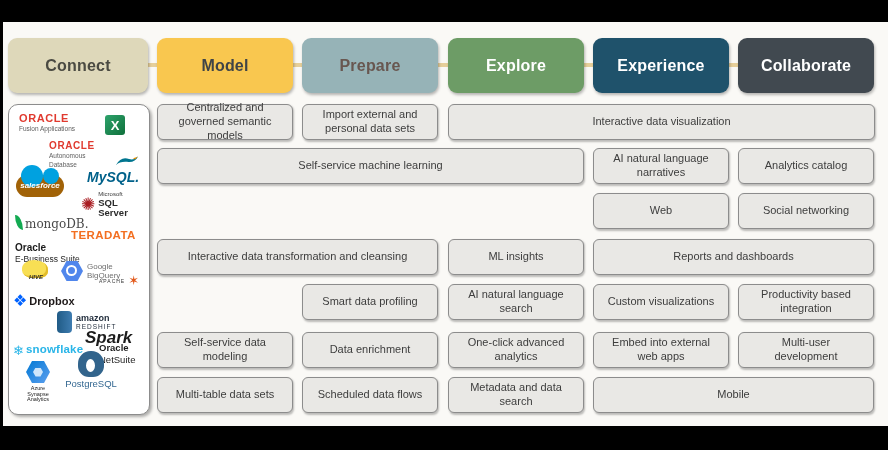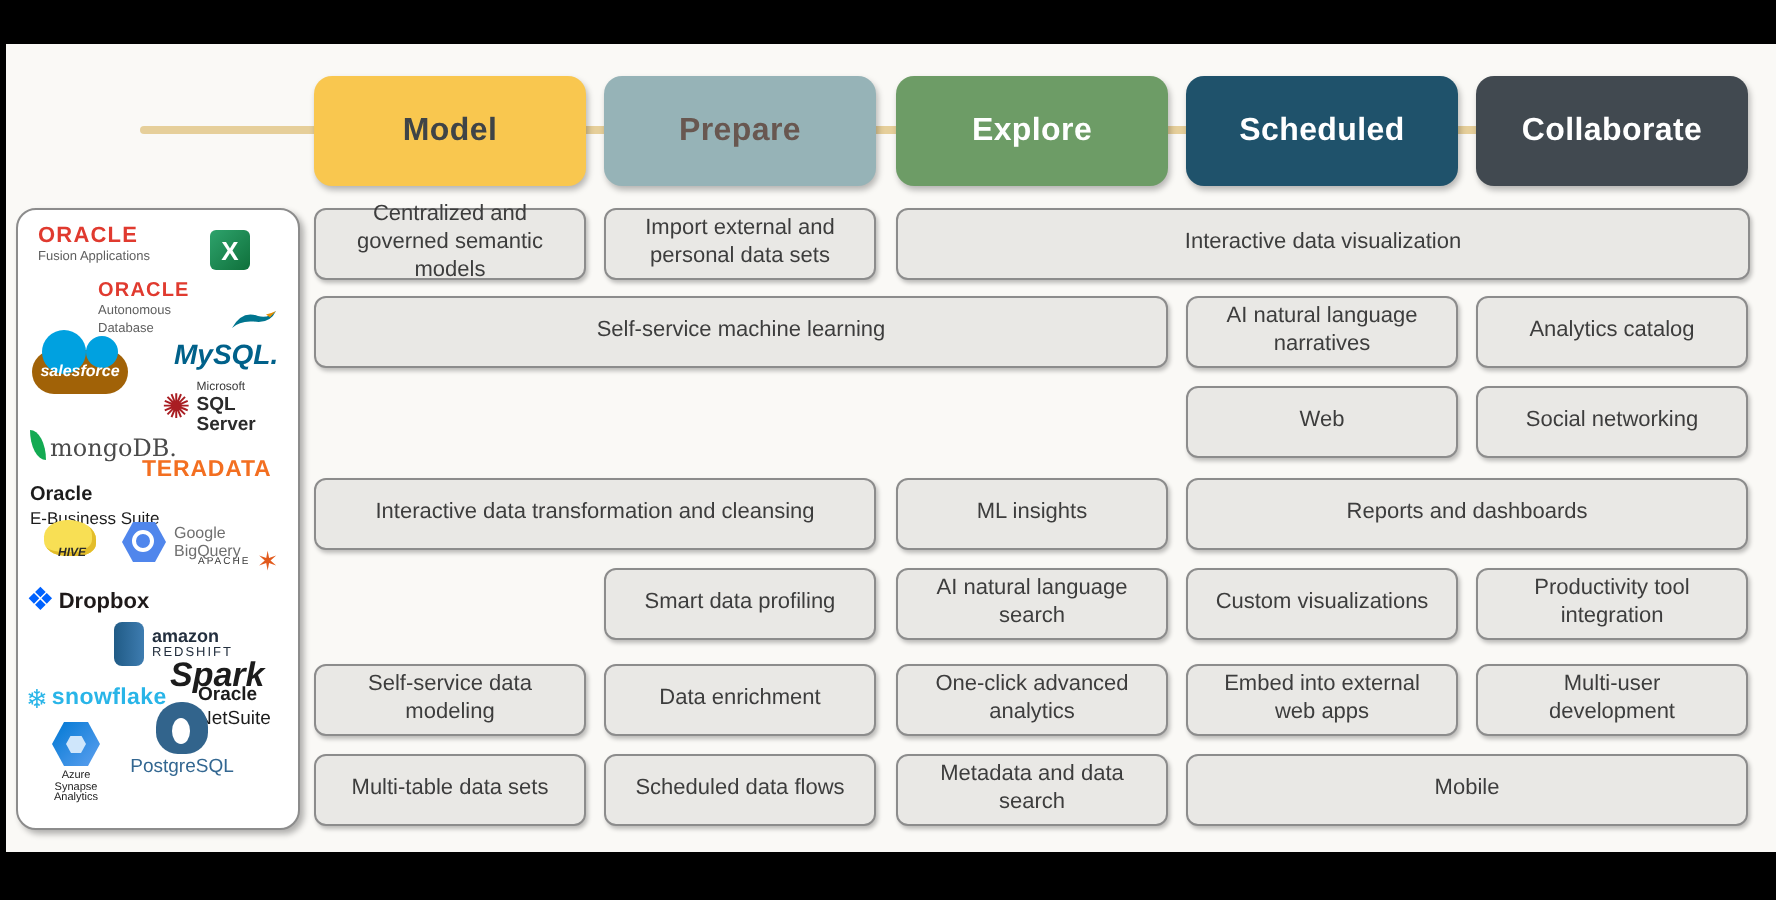--- a/index.html
+++ b/index.html
@@ -100,45 +100,46 @@
 </head>
 <body>
 
 <div id="stage">
   <div id="bar-top" class="bar"></div>
   <div id="bar-bottom" class="bar"></div>
   <div id="bar-left"></div>
 
   <div id="connector"></div>
 
+  <div class="hdr h-connect">Connect</div>
   <div class="hdr h-model">Model</div>
   <div class="hdr h-prepare">Prepare</div>
   <div class="hdr h-explore">Explore</div>
-  <div class="hdr h-experience">Scheduled</div>
+  <div class="hdr h-experience">Experience</div>
   <div class="hdr h-collaborate">Collaborate</div>
 
   <div class="cell col0 w1 row0">Centralized and governed semantic models</div>
   <div class="cell col1 w1 row0">Import external and personal data sets</div>
   <div class="cell col2 w3 row0">Interactive data visualization</div>
 
   <div class="cell col0 w3 row1">Self-service machine learning</div>
   <div class="cell col3 w1 row1">AI natural language narratives</div>
   <div class="cell col4 w1 row1">Analytics catalog</div>
 
   <div class="cell col4 w1 row2">Social networking</div>
   <div class="cell col3 w1 row2">Web</div>
 
   <div class="cell col0 w2 row3">Interactive data transformation and cleansing</div>
   <div class="cell col2 w1 row3">ML insights</div>
   <div class="cell col3 w2 row3">Reports and dashboards</div>
 
   <div class="cell col1 w1 row4">Smart data profiling</div>
   <div class="cell col2 w1 row4">AI natural language search</div>
   <div class="cell col3 w1 row4">Custom visualizations</div>
-  <div class="cell col4 w1 row4">Productivity tool integration</div>
+  <div class="cell col4 w1 row4">Productivity based integration</div>
 
   <div class="cell col0 w1 row5">Self-service data modeling</div>
   <div class="cell col1 w1 row5">Data enrichment</div>
   <div class="cell col2 w1 row5">One-click advanced analytics</div>
   <div class="cell col3 w1 row5">Embed into external web apps</div>
   <div class="cell col4 w1 row5">Multi-user development</div>
 
   <div class="cell col0 w1 row6">Multi-table data sets</div>
   <div class="cell col1 w1 row6">Scheduled data flows</div>
   <div class="cell col2 w1 row6">Metadata and data search</div>

